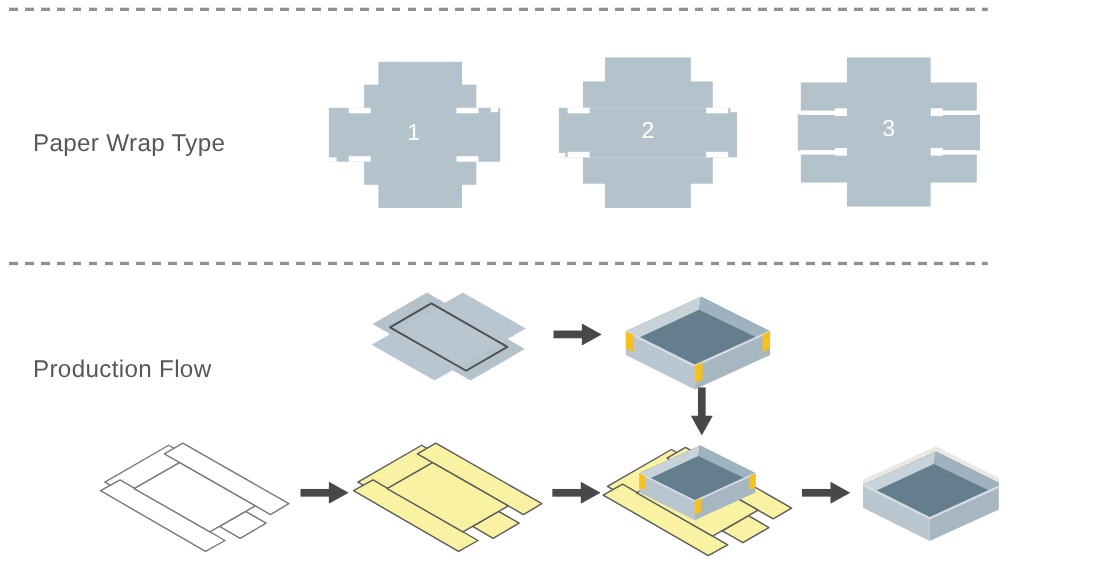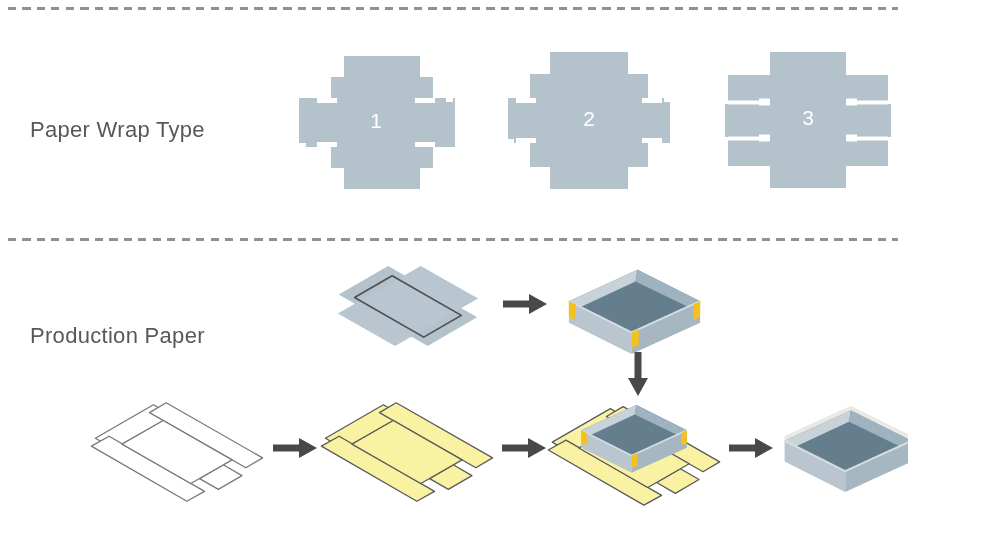--- a/index.html
+++ b/index.html
@@ -96,21 +96,21 @@
         <rect x="34" y="82.5" width="11" height="7"></rect>
         <rect x="121" y="82.5" width="11" height="7"></rect>
       </g>
       <rect x="45" y="20" width="76" height="96" class="fill-blue"></rect>
     </svg>
     <span class="wrap-num">3</span>
   </div>
 
   <div class="dash-line" style="top:238px"></div>
 
-  <div class="section-label" style="top:323px">Production Paper</div>
+  <div class="section-label" style="top:323px">Production Flow</div>
 
   <svg class="abs" style="left:317px;top:257px" viewBox="0 0 170 95" width="168" height="94">
     <polygon points="22,38 72,9 162,61 112,90" fill="var(--blue_gray)"></polygon>
     <polygon points="21,57 105,9 163,42 79,90" fill="var(--blue_gray_soft)"></polygon>
     <polygon points="38,41 76,19 146,59 108,81" fill="none" stroke="var(--crease_dark)" stroke-width="1.7" stroke-linejoin="round"></polygon>
   </svg>
 
   <svg class="abs" style="left:503px;top:294px" viewBox="0 0 44 20" width="44" height="20">
     <rect x="0" y="6.5" width="27" height="7" fill="var(--arrow)"></rect>
     <polygon points="26,0 44,10 26,20" fill="var(--arrow)"></polygon>

